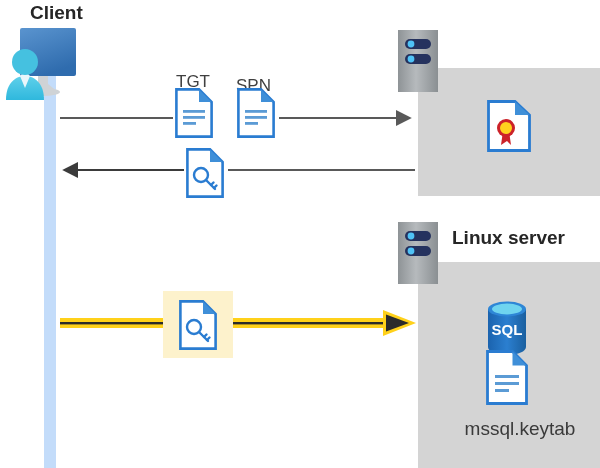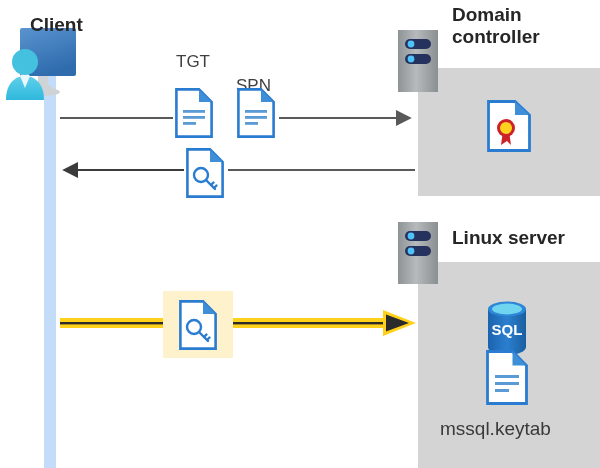--- a/index.html
+++ b/index.html
@@ -34,21 +34,20 @@
   .title {
     color: #262626;
     font-weight: bold;
     line-height: 1.18;
     white-space: pre-line;
   }
   .title-client {
     left: 30px;
     top: 2px;
     font-size: 19px;
-    margin-top: 12px;
   }
   .title-dc {
     left: 452px;
     top: 4px;
     font-size: 19px;
     width: 140px;
   }
   .title-linux {
     left: 452px;
     top: 227px;
@@ -87,34 +86,35 @@
   .doc-tgt  { left: 175px; top: 88px; width: 38px; height: 50px; }
   .doc-spn  { left: 237px; top: 88px; width: 38px; height: 50px; }
   .doc-key-reply { left: 186px; top: 148px; width: 38px; height: 50px; }
   .doc-key-hl    { left: 179px; top: 300px; width: 38px; height: 50px; }
   .doc-keytab    { left: 486px; top: 350px; width: 42px; height: 55px; }
 
   .lbl-tgt, .lbl-spn {
     color: #404040;
     font-size: 17px;
   }
-  .lbl-tgt { left: 176px; top: 52px; }
+  .lbl-tgt { left: 176px; top: 72px; }
   .lbl-spn { left: 236px; top: 76px; }
 
   
   .cert { left: 487px; top: 100px; width: 44px; height: 52px; }
 
   
   .sqldb { left: 484px; top: 300px; width: 46px; height: 56px; }
 
   
   .keytab-label {
     left: 440px;
     top: 418px;
     width: 160px;
+    text-align: center;
     color: #3a3a3a;
     font-size: 19px;
   }
 
   
   .highlight {
     left: 163px;
     top: 291px;
     width: 70px;
     height: 67px;
@@ -158,22 +158,20 @@
 
       <path d="M4 72 C4 56 12 50 20 48 L26 48 C34 50 42 56 42 72 Z" fill="url(#perGrad)"></path>
 
       <path d="M18 48 L23 60 L28 48 L26 46 L20 46 Z" fill="#e9f6fb"></path>
 
       <circle cx="23" cy="34" r="13" fill="#45c1e0"></circle>
     </svg>
   </div>
 
   <div class="abs title title-client">Client</div>
-  <div class="abs title title-dc">Domain
-controller</div>
   <div class="abs title title-linux">Linux server</div>
 
   <div class="abs rack rack-dc icon-wrap">
     <svg width="40" height="62" viewBox="0 0 40 62" xmlns="http://www.w3.org/2000/svg">
       <defs>
         <linearGradient id="rackGrad" x1="0" y1="0" x2="1" y2="0">
           <stop offset="0%" stop-color="#8e9396"></stop>
           <stop offset="45%" stop-color="#b6babd"></stop>
           <stop offset="100%" stop-color="#8a8f92"></stop>
         </linearGradient>

